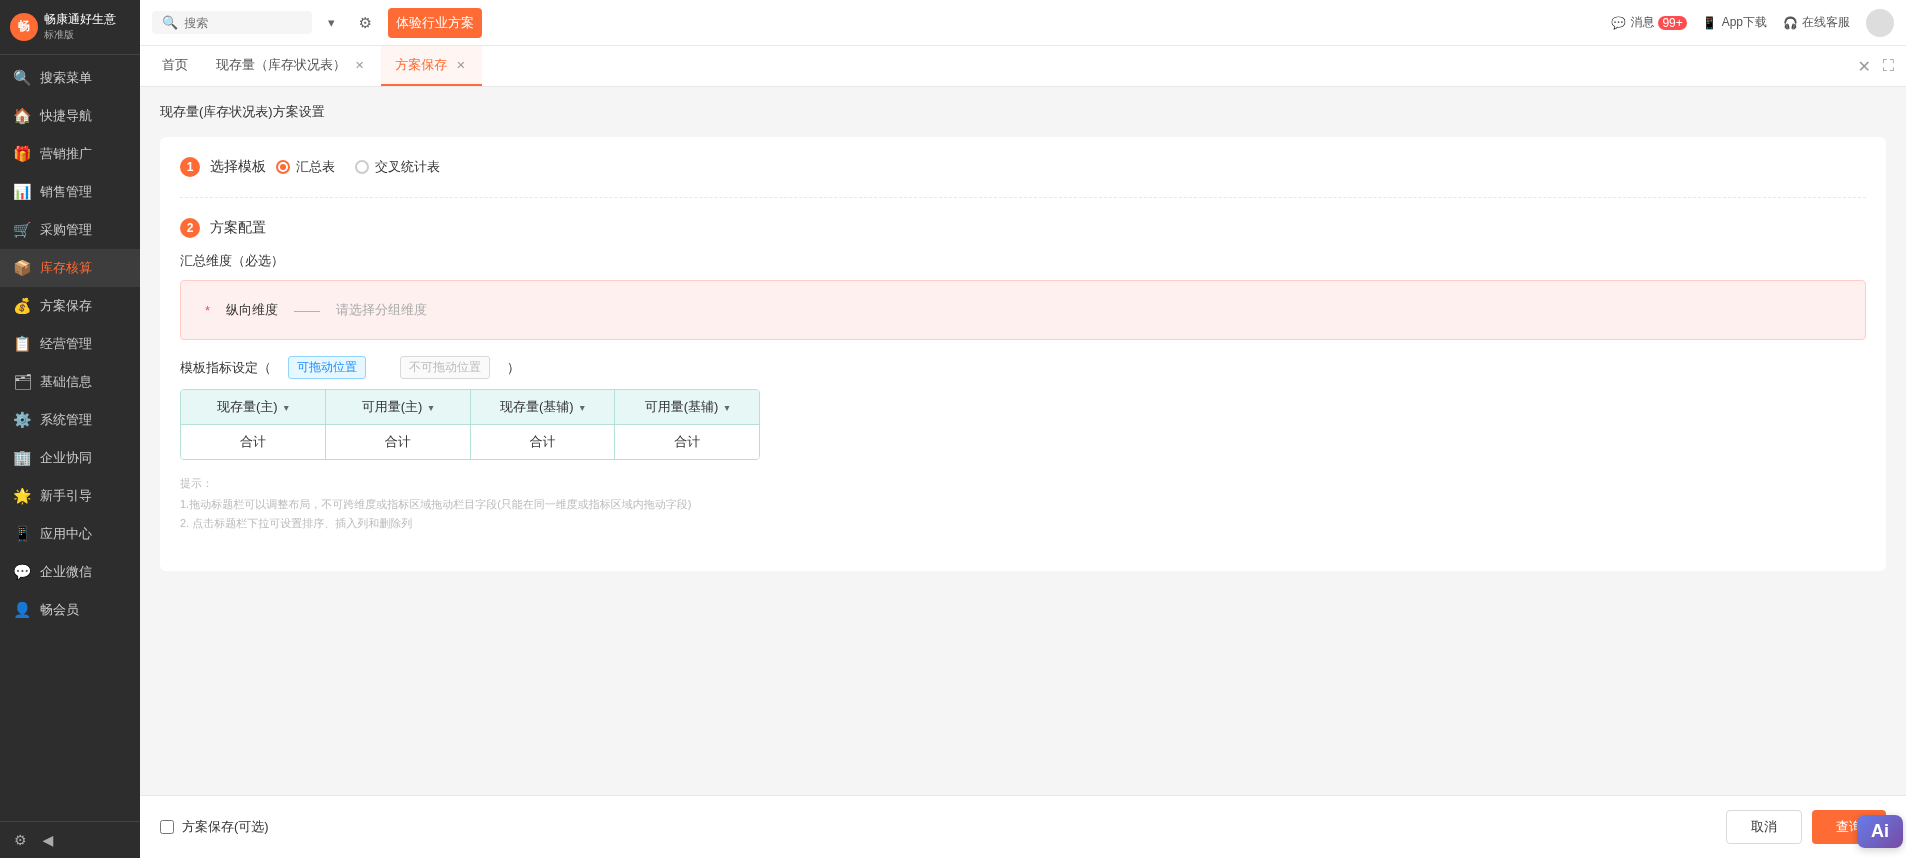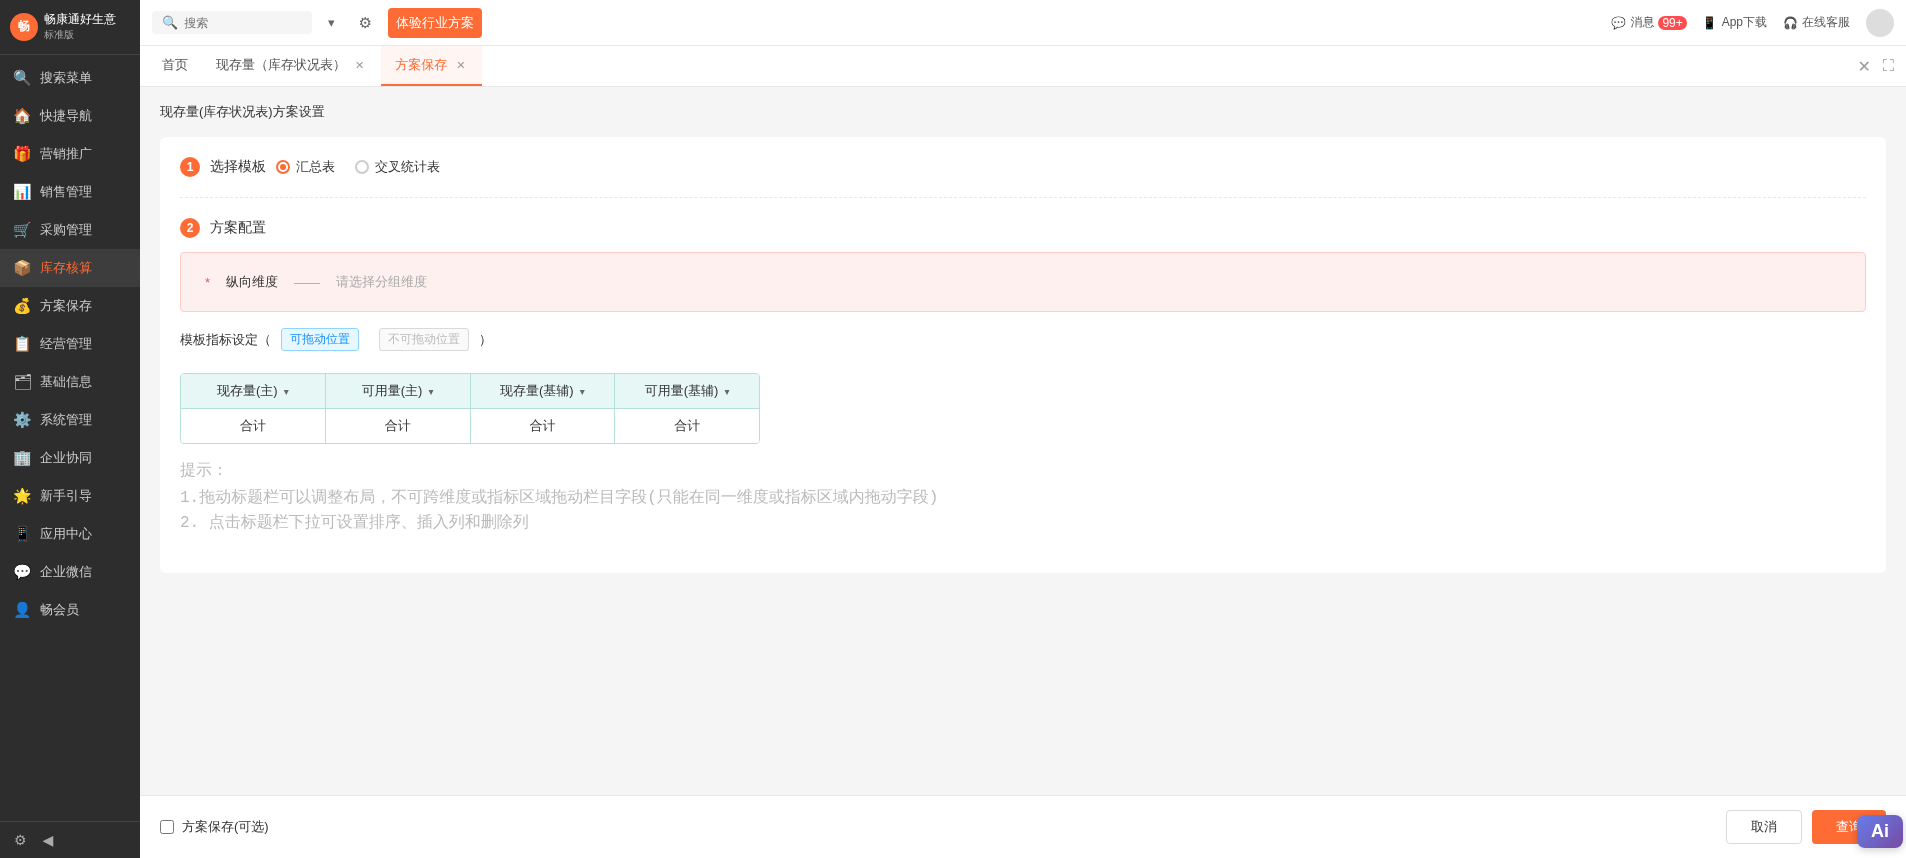--- a/index.html
+++ b/index.html
@@ -65,37 +65,37 @@
     
     .dimension-label { font-size: 13px; color: #333; margin-bottom: 10px; }
     .dimension-box { background: #fff0f0; border: 1px solid #ffccc7; border-radius: 4px; padding: 20px 24px; margin-bottom: 16px; }
     .dimension-row { display: flex; align-items: center; gap: 16px; }
     .dimension-required { color: #ff4d4f; font-size: 13px; }
     .dimension-field { color: #333; font-size: 13px; }
     .dimension-dash { color: #aaa; }
     .dimension-placeholder { color: #aaa; font-size: 13px; }
 
     
-    .indicators-label { font-size: 13px; color: #333; margin-bottom: 22px; display: flex; align-items: center; gap: 10px; }
+    .indicators-label { font-size: 13px; color: #333; margin-bottom: 10px; display: flex; align-items: center; gap: 17px; }
     .indicator-tag { background: #e6f7ff; border: 1px solid #91d5ff; border-radius: 3px; padding: 2px 8px; font-size: 12px; color: #1890ff; }
     .indicator-tag.disabled { background: #fafafa; border-color: #d9d9d9; color: #bbb; }
 
     
     .stats-label { color: #52c41a; font-size: 13px; margin-bottom: 8px; font-weight: 500; }
     .stats-table { border: 1px solid #b5e0d8; border-radius: 4px; overflow: hidden; width: 580px; }
     .stats-table-header { display: flex; background: #e6f7f5; }
     .stats-col { flex: 1; padding: 8px 12px; display: flex; align-items: center; justify-content: center; gap: 6px; font-size: 13px; color: #333; border-right: 1px solid #b5e0d8; }
     .stats-col:last-child { border-right: none; }
     .stats-col-chevron { font-size: 10px; color: #666; }
     .stats-table-row { display: flex; border-top: 1px solid #b5e0d8; background: #fff; }
     .stats-cell { flex: 1; padding: 8px 12px; text-align: center; font-size: 13px; color: #333; border-right: 1px solid #b5e0d8; }
     .stats-cell:last-child { border-right: none; }
 
     
-    .tips-section { margin-top: 16px; font-size: 16px; color: #bbb; font-family: Liberation Mono, monospace; }
+    .tips-section { margin-top: 16px; font-size: 11px; color: #bbb; }
     .tips-title { margin-bottom: 6px; }
     .tips-item { margin-bottom: 4px; }
 
     
     .footer { background: #fff; border-top: 1px solid #e8e8e8; padding: 14px 20px; display: flex; align-items: center; justify-content: space-between; flex-shrink: 0; }
     .footer-left { display: flex; align-items: center; gap: 8px; }
     .footer-checkbox { width: 14px; height: 14px; border: 1px solid #ccc; border-radius: 2px; cursor: pointer; }
     .footer-label { font-size: 13px; color: #333; }
     .footer-right { display: flex; gap: 10px; }
     .btn-cancel { border: 1px solid #d9d9d9; background: #fff; color: #333; border-radius: 4px; padding: 7px 24px; font-size: 13px; cursor: pointer; }
@@ -262,20 +262,21 @@
       </div>
 
       <hr class="step-divider">
 
       <div class="step-section">
         <div class="step-header">
           <div class="step-badge">2</div>
           <span class="step-title">方案配置</span>
         </div>
 
+        <div class="dimension-label">汇总维度（必选）</div>
 
         <div class="dimension-box">
           <div class="dimension-row">
             <span class="dimension-required">*</span>
             <span class="dimension-field">纵向维度</span>
             <span class="dimension-dash">——</span>
             <span class="dimension-placeholder">请选择分组维度</span>
           </div>
         </div>
 

